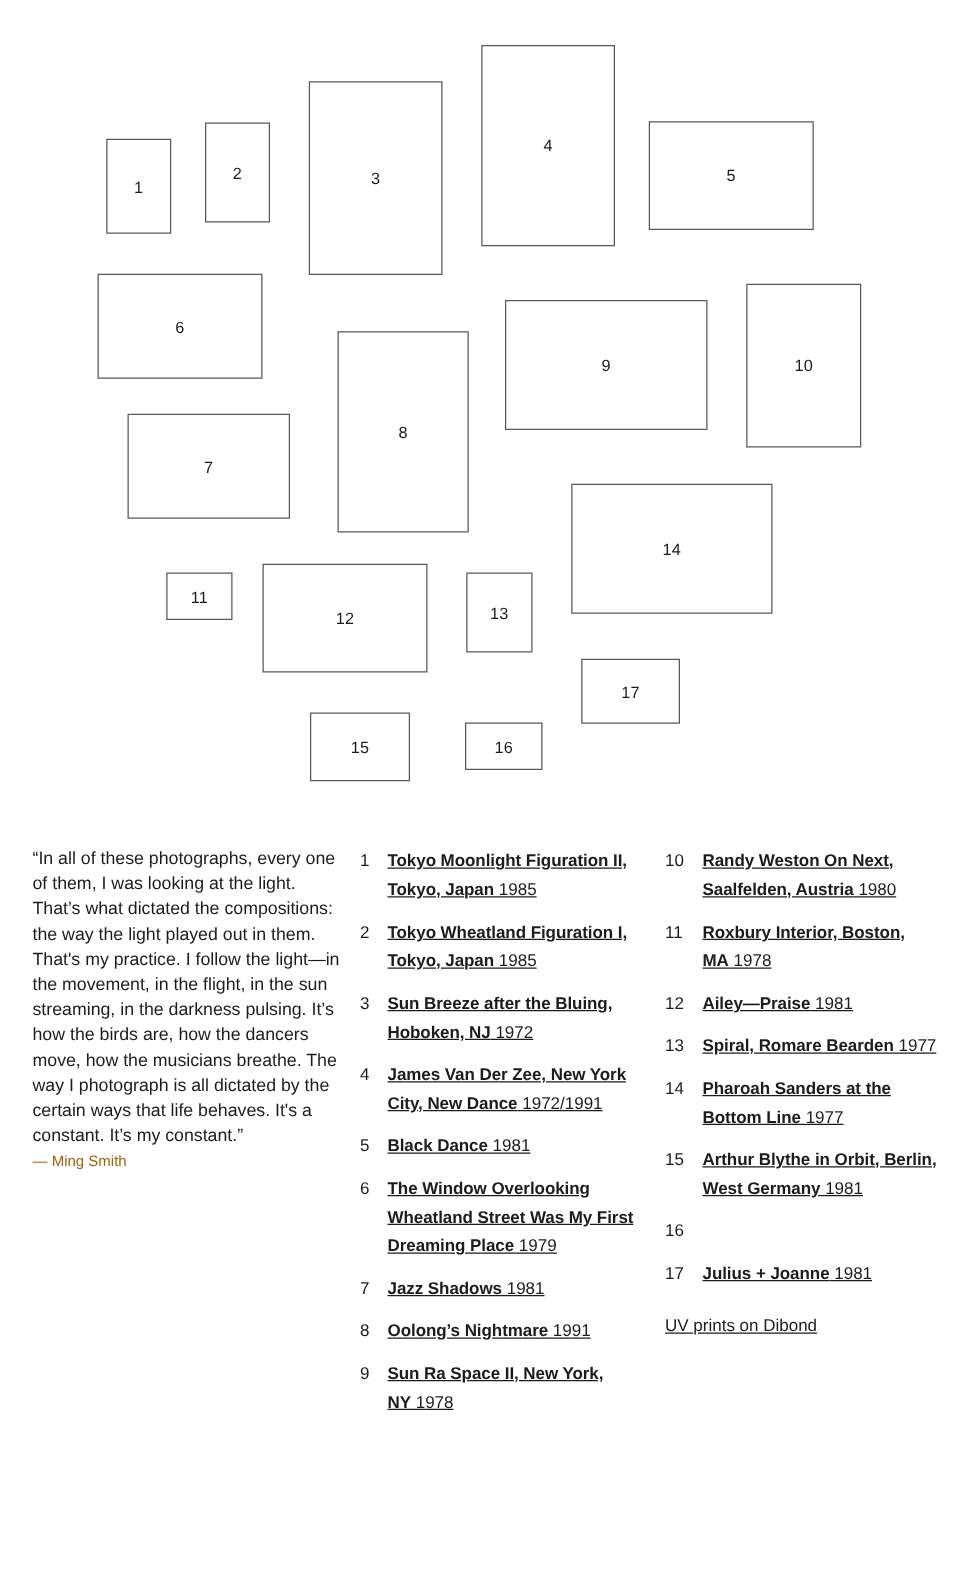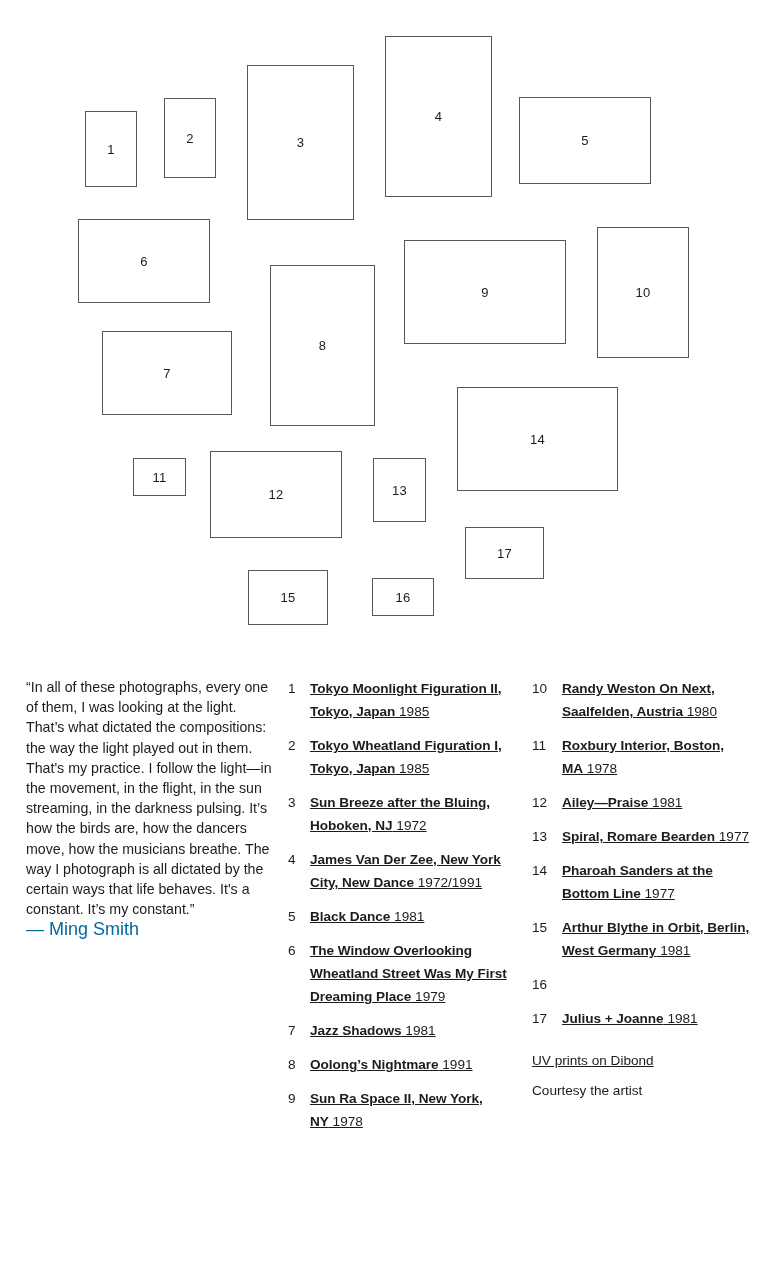--- a/index.html
+++ b/index.html
@@ -58,23 +58,23 @@
     width: 246px;
   }
   #quote-text {
     font-size: 14.2px;
     line-height: 20.2px;
     color: #1c1c1c;
     margin: 0;
     white-space: pre-wrap;
   }
   #quote-attrib {
-    font-size: 18px;
+    font-size: 12px;
     line-height: 20.2px;
-    color: #0369a1;
+    color: #a16207;
     margin: 0;
   }
 
   
   .cap-col {
     position: absolute;
     top: 27px;
   }
   #cap-col-1 { left: 288px; width: 220px; }
   #cap-col-2 { left: 532px; width: 220px; }
@@ -247,16 +247,15 @@
         </div>
         <div class="cap-item">
           <div class="cap-num">16</div>
         </div>
         <div class="cap-item">
           <div class="cap-num">17</div>
           <div class="cap-body"><span class="cap-title">Julius + Joanne</span><span class="cap-year">&nbsp;1981</span></div>
         </div>
       </div>
     <div id="footnote-1" class="footnote">UV prints on Dibond</div>
-    <div id="footnote-2" class="footnote">Courtesy the artist</div>
   </div>
 
 </div>
 
 </body></html>

